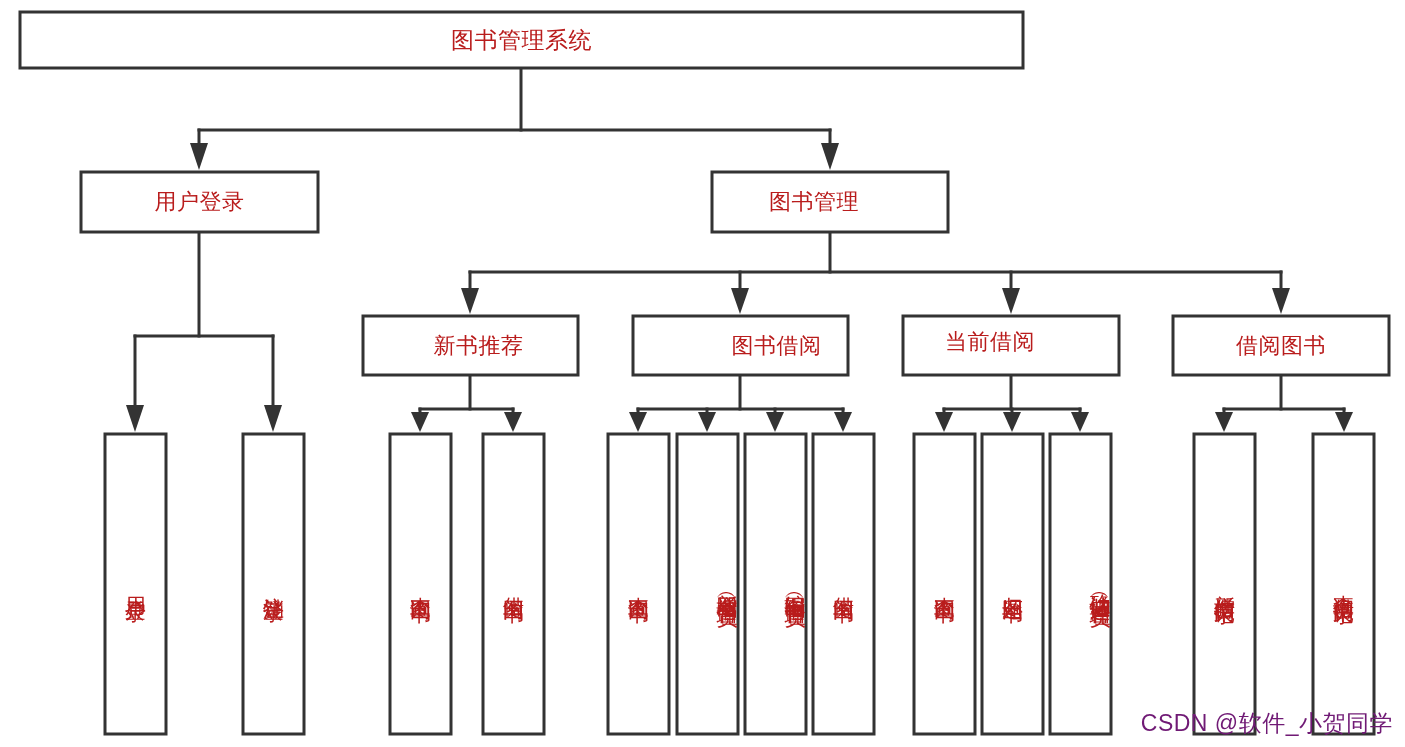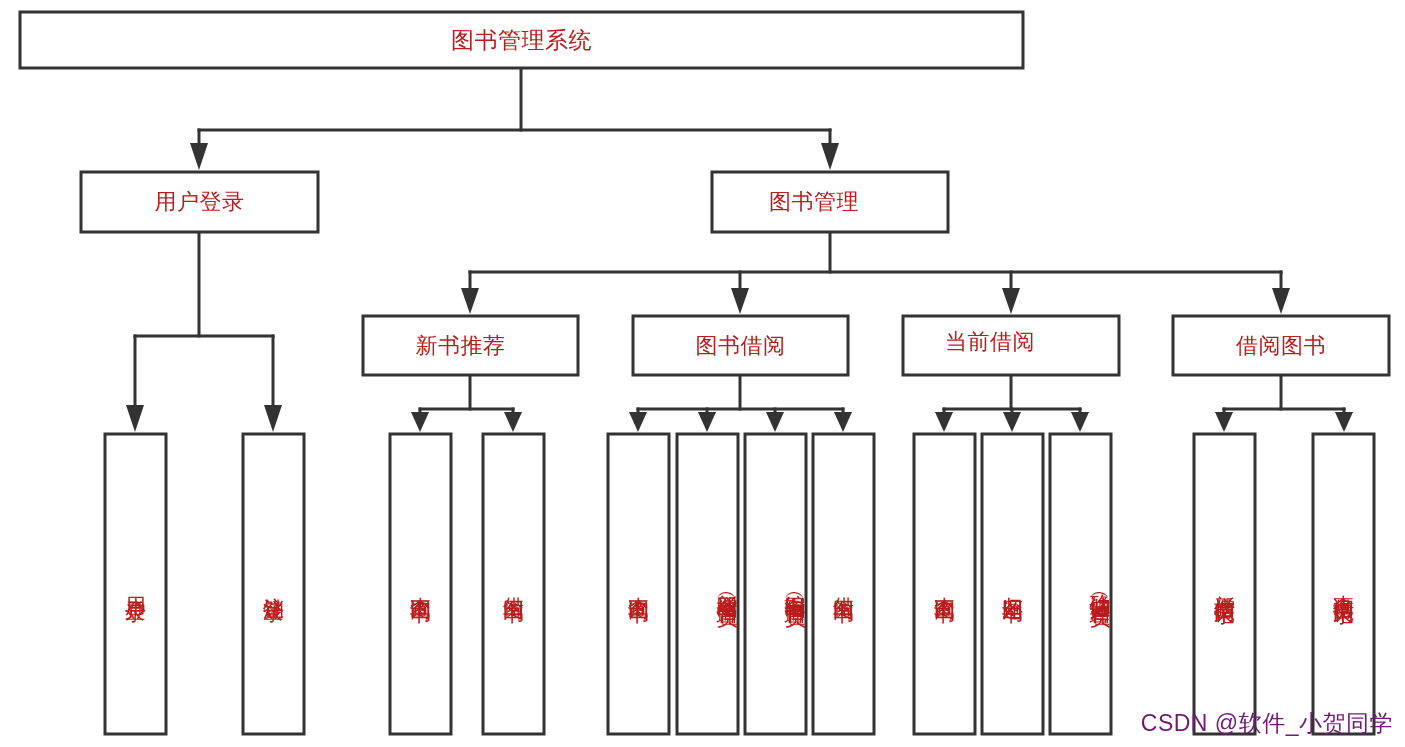--- a/index.html
+++ b/index.html
@@ -182,22 +182,22 @@
     <rect class="node-box" x="1050" y="434" width="61" height="300"></rect>
     <rect class="node-box" x="1194" y="434" width="61" height="300"></rect>
     <rect class="node-box" x="1313" y="434" width="61" height="300"></rect>
   </svg>
 
   <div class="node-label" style="left:20px; top:12px; width:1003px; height:56px; font-size:23px;">图书管理系统</div>
 
   <div class="node-label" style="left:81px; top:172px; width:237px; height:60px; font-size:22px;">用户登录</div>
   <div class="node-label" style="left:696px; top:172px; width:236px; height:60px; font-size:22px;">图书管理</div>
 
-  <div class="node-label" style="left:353px; top:316px; width:215px; height:59px; font-size:22px;">新书推荐</div>
-  <div class="node-label" style="left:633px; top:316px; width:215px; height:59px; font-size:22px;border-radius:23px;">图书借阅</div>
+  <div class="node-label" style="left:371px; top:316px; width:215px; height:59px; font-size:22px;">新书推荐</div>
+  <div class="node-label" style="left:669px; top:316px; width:215px; height:59px; font-size:22px;border-radius:23px;">图书借阅</div>
   <div class="node-label" style="left:882px; top:316px; width:216px; height:52px; font-size:22px;">当前借阅</div>
   <div class="node-label" style="left:1173px; top:316px; width:216px; height:59px; font-size:22px;">借阅图书</div>
 
   <div class="node-label vertical centered" style="left:105px; top:434px; width:61px; height:300px;">用户登录</div>
   <div class="node-label vertical centered" style="left:243px; top:434px; width:61px; height:300px;">注销登录</div>
   <div class="node-label vertical centered" style="left:390px; top:434px; width:61px; height:300px;">查询图书</div>
   <div class="node-label vertical centered" style="left:483px; top:434px; width:61px; height:300px;">借阅图书</div>
   <div class="node-label vertical centered" style="left:608px; top:434px; width:61px; height:300px;">查询图书</div>
   <div class="node-label vertical" style="left:677px; top:434px; width:61px; height:300px;">新增图书（管理员）</div>
   <div class="node-label vertical" style="left:745px; top:434px; width:61px; height:300px;">编辑图书（管理员）</div>

